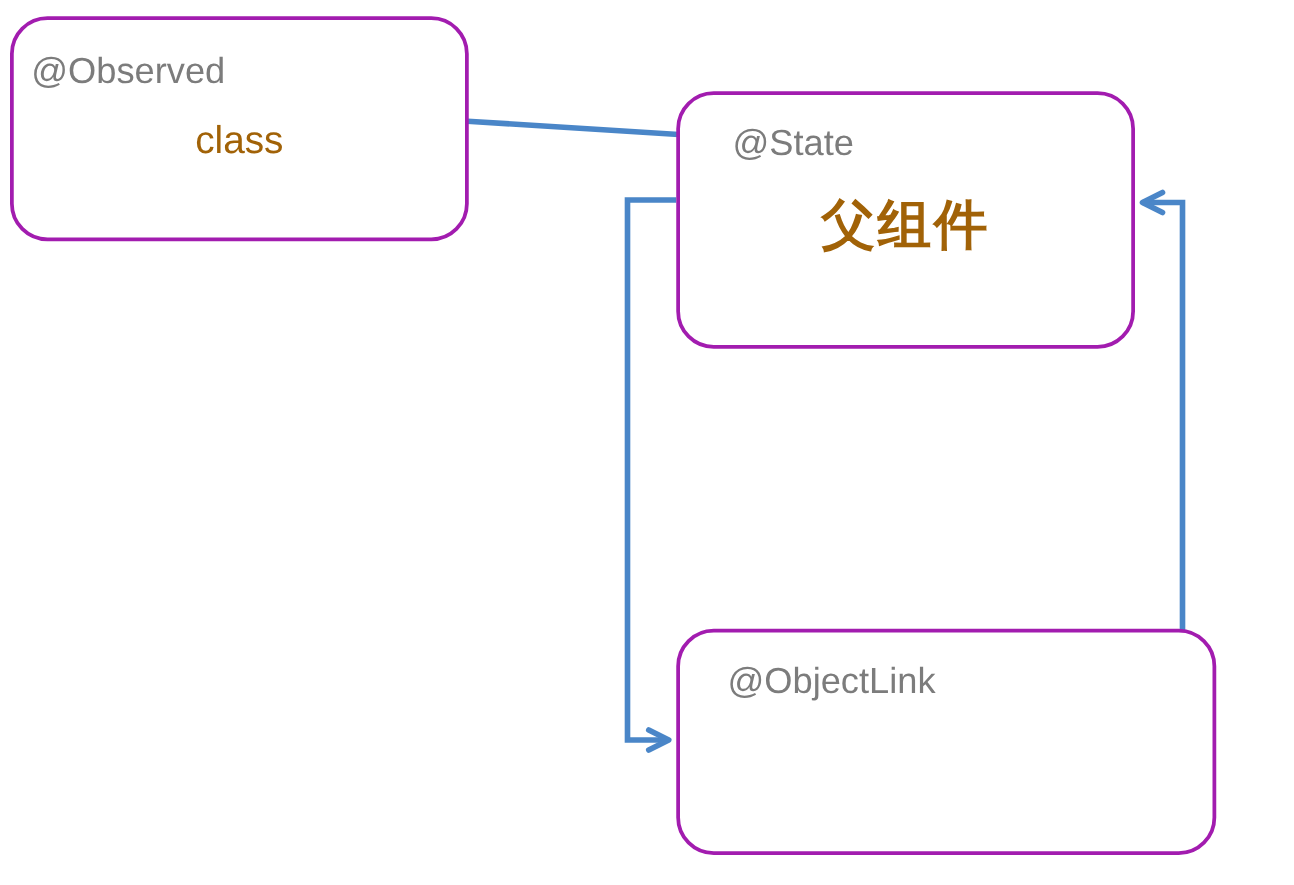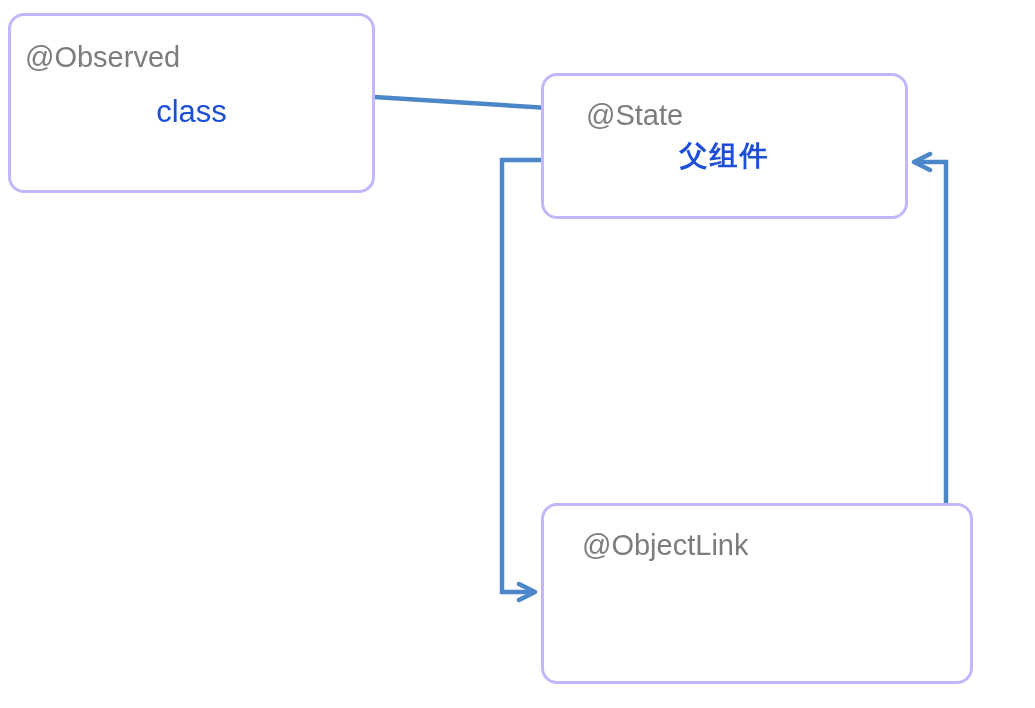--- a/index.html
+++ b/index.html
@@ -17,47 +17,47 @@
   }
   .edges-layer {
     position: absolute;
     inset: 0;
     width: 1035px;
     height: 708px;
   }
   .node {
     position: absolute;
     background: #ffffff;
-    border: 3px solid #c4b5fd;
-    border-radius: 16px;
+    border: 3px solid #a21caf;
+    border-radius: 30px;
     box-sizing: border-box;
   }
   .node-observed { left: 8px;  top: 13px;  width: 367px; height: 180px; }
-  .node-parent   { left: 541px; top: 73px;  width: 367px; height: 146px; }
+  .node-parent   { left: 541px; top: 73px;  width: 367px; height: 206px; }
   .node-child    { left: 541px; top: 503px; width: 432px; height: 181px; }
 
   .annotation {
     color: #7c7c7c;
     font-size: 29px;
     line-height: 1.2;
     white-space: nowrap;
   }
   .node-observed .annotation { margin: 24px 0 0 14px; }
   .node-parent   .annotation { margin: 22px 0 0 42px; }
   .node-child    .annotation { margin: 22px 0 0 38px; }
 
   .component-label {
-    color: #1d4ed8;
+    color: #a16207;
     text-align: center;
     line-height: 1.2;
     white-space: nowrap;
   }
   .node-observed .component-label { margin-top: 18px; font-size: 31px; font-weight: 400; }
   .node-parent   .component-label,
-  .node-child    .component-label { margin-top: 6px; font-size: 28px; font-weight: 700; letter-spacing: 2px; }
+  .node-child    .component-label { margin-top: 22px; font-size: 43px; font-weight: 700; letter-spacing: 2px; }
 
   .connector {
     fill: none;
     stroke: #4a86c8;
     stroke-width: 4.5;
   }
 </style>
 </head>
 <body>
 

